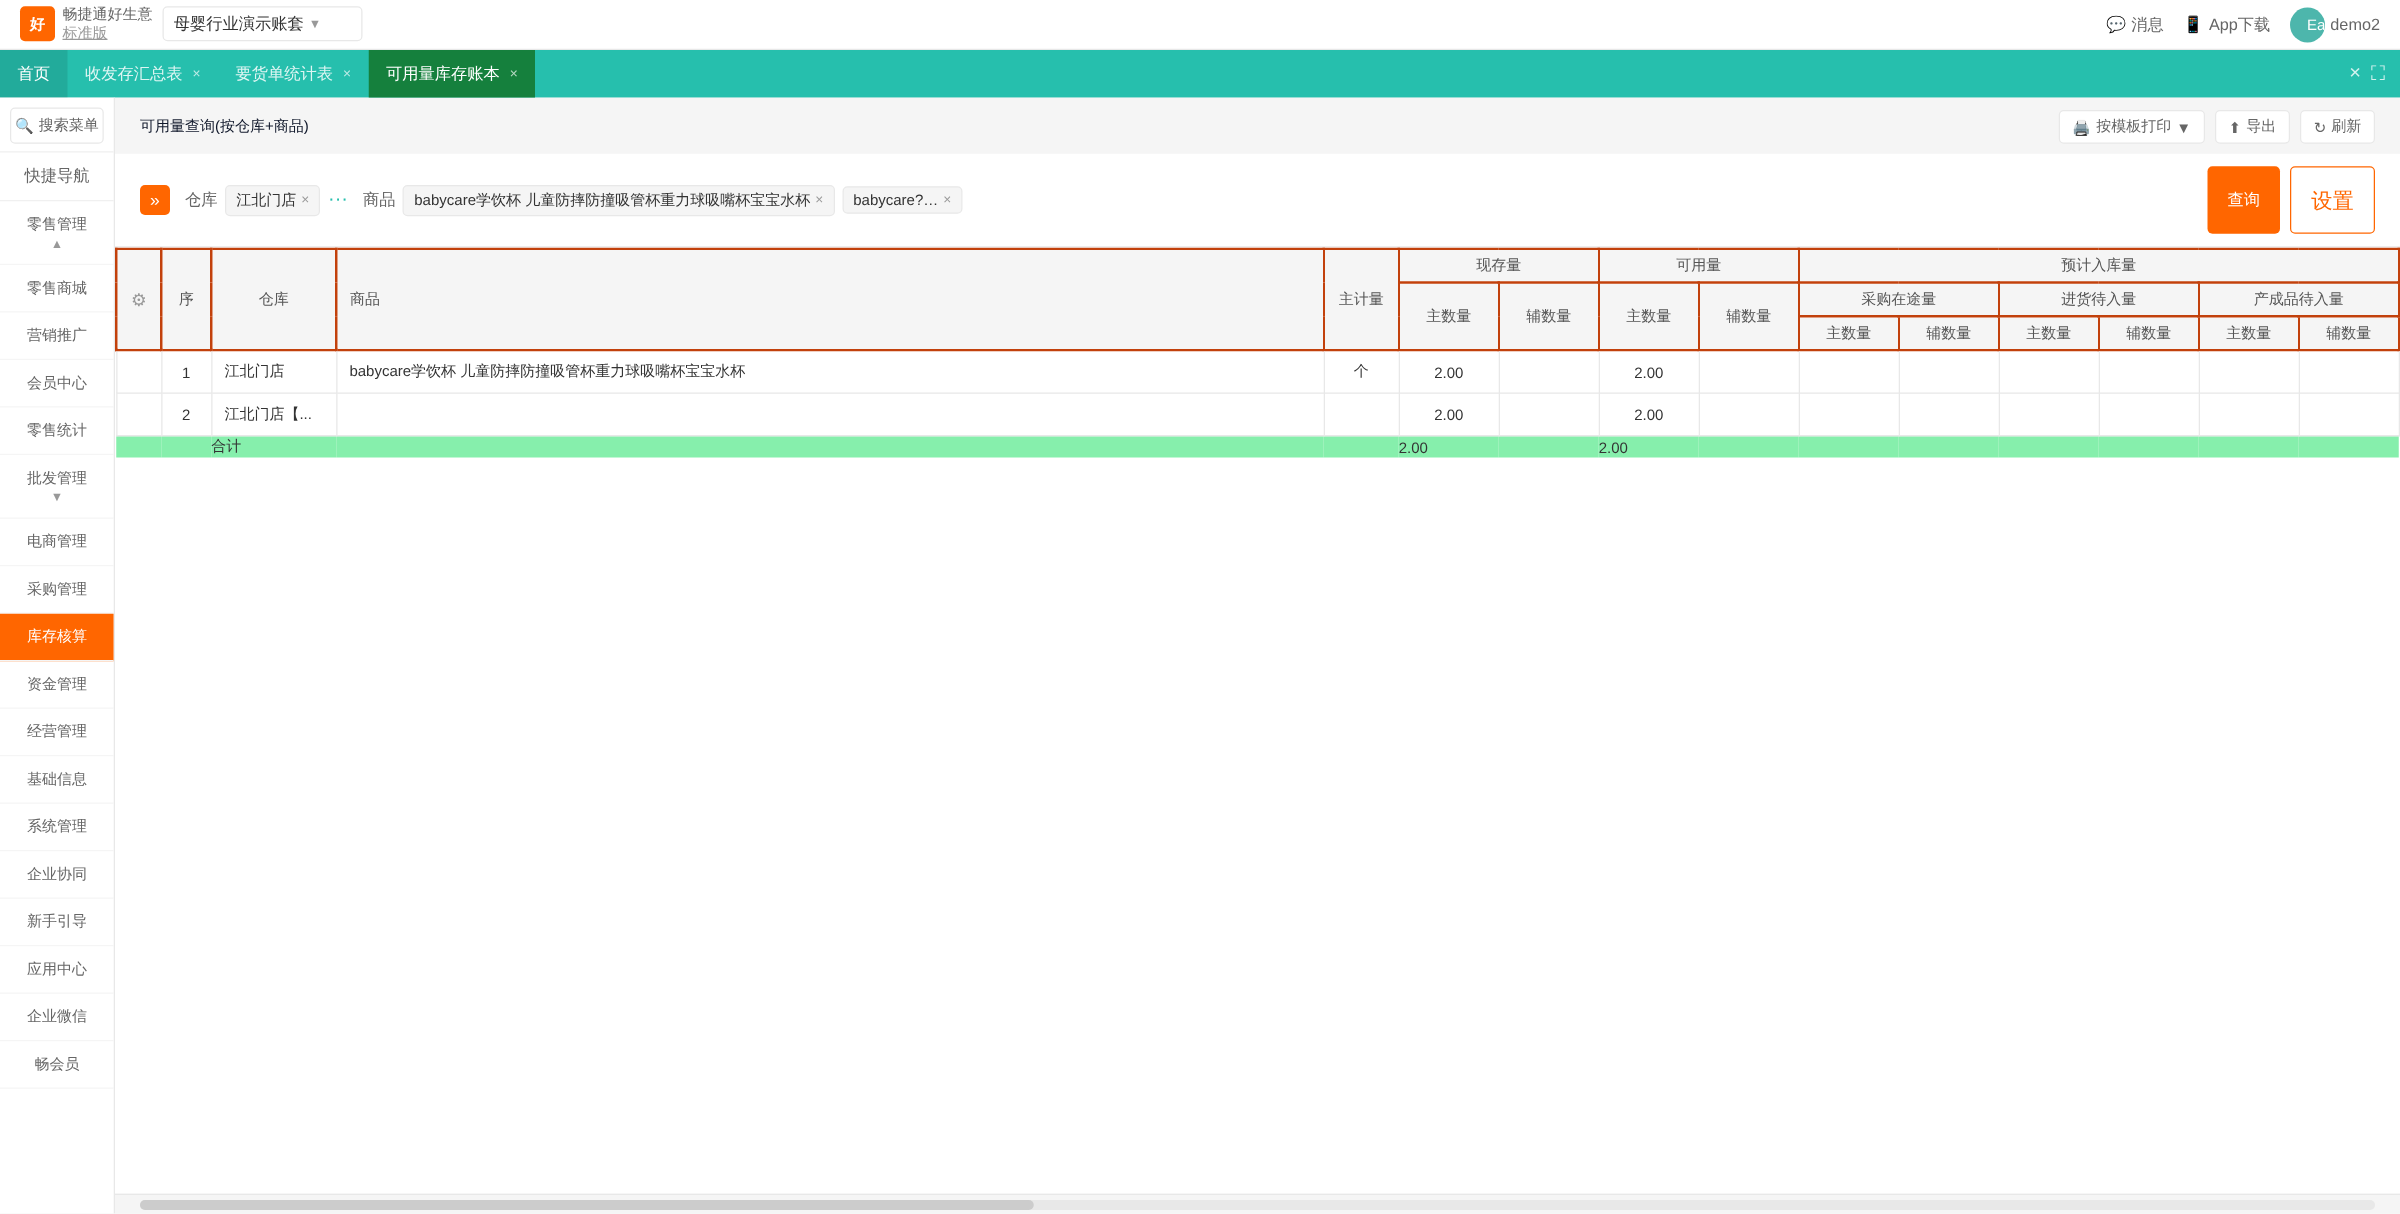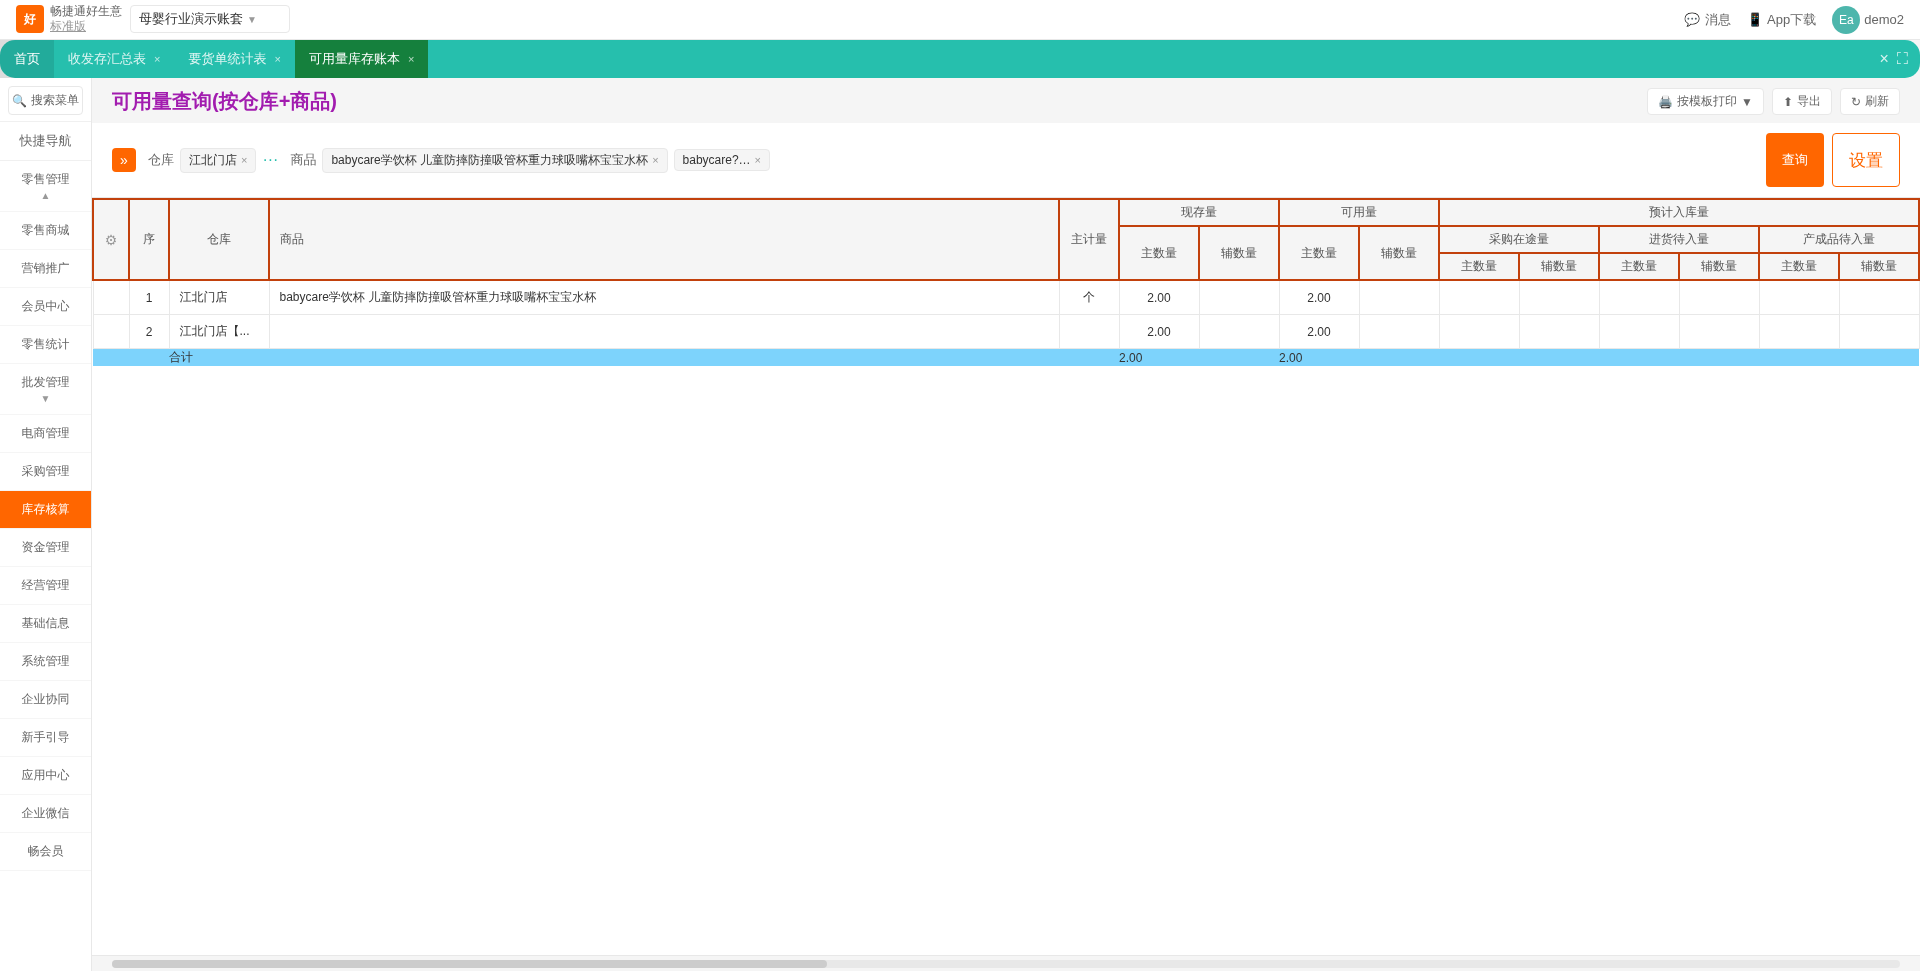--- a/index.html
+++ b/index.html
@@ -18,31 +18,30 @@
     }
     .top-bar-left { display: flex; align-items: center; gap: 8px; }
     .logo-area { display: flex; align-items: center; gap: 6px; }
     .logo-icon { width: 28px; height: 28px; background: #ff6600; border-radius: 4px; display: flex; align-items: center; justify-content: center; color: #fff; font-size: 12px; font-weight: bold; }
     .logo-text { font-size: 12px; color: #666; line-height: 1.2; }
     .logo-subtext { font-size: 12px; color: #999; text-decoration: underline; }
     .tenant-selector { display: flex; align-items: center; gap: 4px; font-size: 13px; color: #333; cursor: pointer; padding: 4px 8px; border: 1px solid #e8e8e8; border-radius: 4px; background: #fff; min-width: 160px; }
     .tenant-selector .chevron { color: #999; font-size: 10px; }
     .top-bar-right { display: flex; align-items: center; gap: 16px; }
     .top-bar-action { display: flex; align-items: center; gap: 4px; color: #666; font-size: 13px; cursor: pointer; }
-    .user-avatar { width: 28px; height: 28px; border-radius: 50%; background: #4db6ac; display: flex; align-items: center; justify-content: center; color: #fff; font-size: 12px; overflow: hidden; }
+    .user-avatar { width: 28px; height: 28px; border-radius: 50%; background: #4db6ac; display: flex; align-items: center; justify-content: flex-end; color: #fff; font-size: 12px; overflow: hidden; }
 
     
     .nav-tabs {
       background: #26bfad;
       height: 38px;
       display: flex;
       align-items: center;
       padding-left: 0;
       flex-shrink: 0;
-      border-radius: 15px;
     }
     .nav-tab {
       height: 38px;
       display: flex;
       align-items: center;
       padding: 0 14px;
       font-size: 13px;
       color: rgba(255,255,255,0.85);
       cursor: pointer;
       white-space: nowrap;
@@ -123,21 +122,21 @@
       overflow: hidden;
     }
     .page-header {
       background: #f5f5f5;
       padding: 10px 20px 8px;
       display: flex;
       align-items: center;
       justify-content: space-between;
       flex-shrink: 0;
     }
-    .page-title { font-size: 20px; font-weight: 700; color: #a21caf; }
+    .page-title { font-size: 12px; font-weight: 400; color: #0f172a; }
     .page-actions { display: flex; align-items: center; gap: 8px; }
     .page-action-btn {
       display: flex;
       align-items: center;
       gap: 4px;
       padding: 4px 10px;
       border: 1px solid #e8e8e8;
       border-radius: 4px;
       background: #fff;
       color: #666;
@@ -233,21 +232,21 @@
       text-align: center;
       color: #333;
     }
     .col-settings { width: 36px; }
     .col-num { width: 40px; }
     .col-warehouse { width: 100px; }
     .col-product { min-width: 280px; text-align: left !important; }
     .col-unit { width: 60px; }
     .col-num-val { width: 80px; }
     .text-left { text-align: left !important; }
-    .summary-row td { background: #7dd3fc; font-weight: 500; }
+    .summary-row td { background: #86efac; font-weight: 500; }
 
     
     .table-bottom {
       height: 16px;
       background: #f5f5f5;
       border-top: 1px solid #e8e8e8;
       flex-shrink: 0;
       display: flex;
       align-items: center;
       padding: 0 20px;

